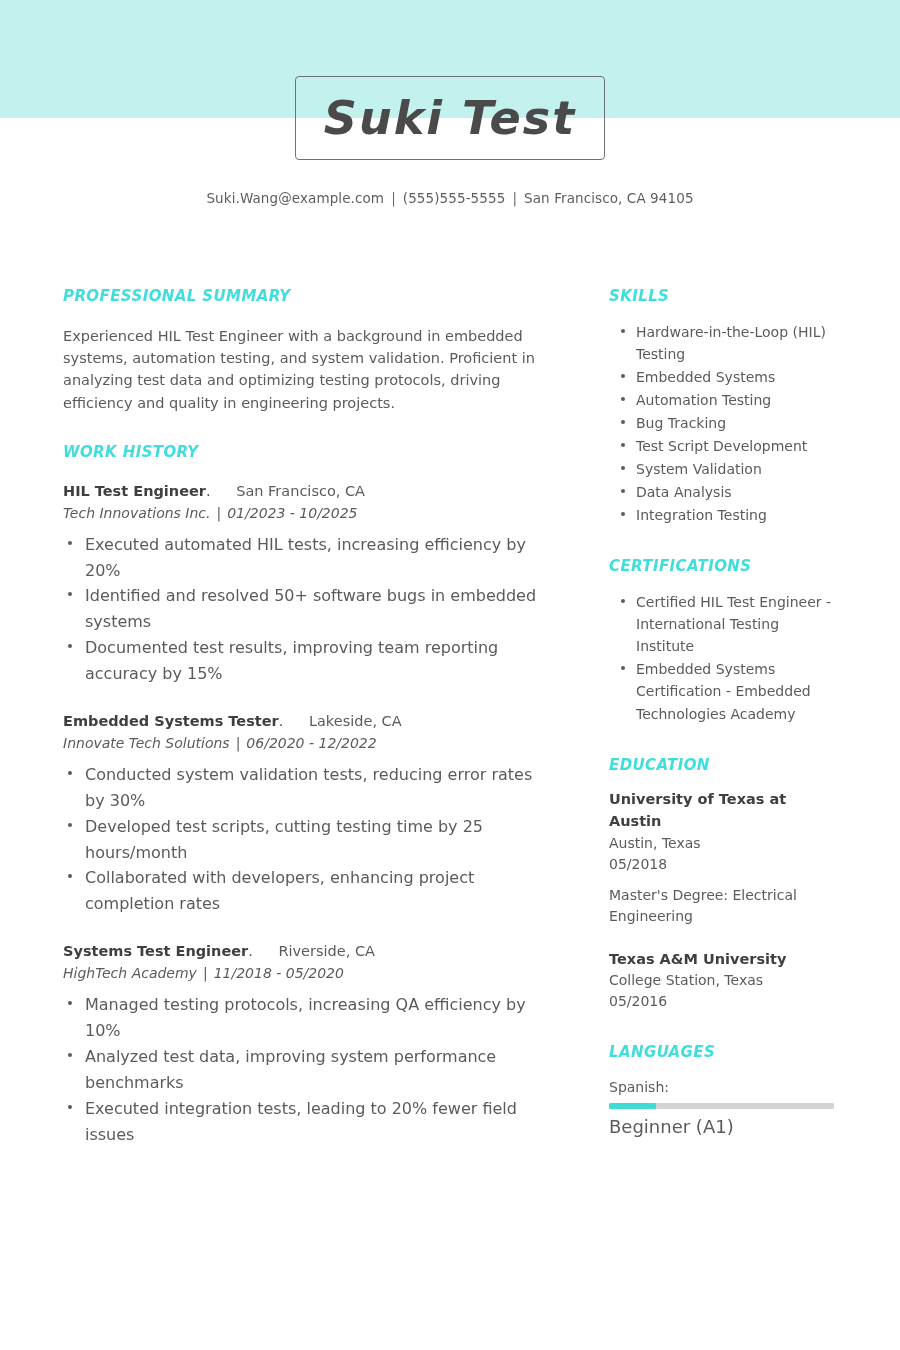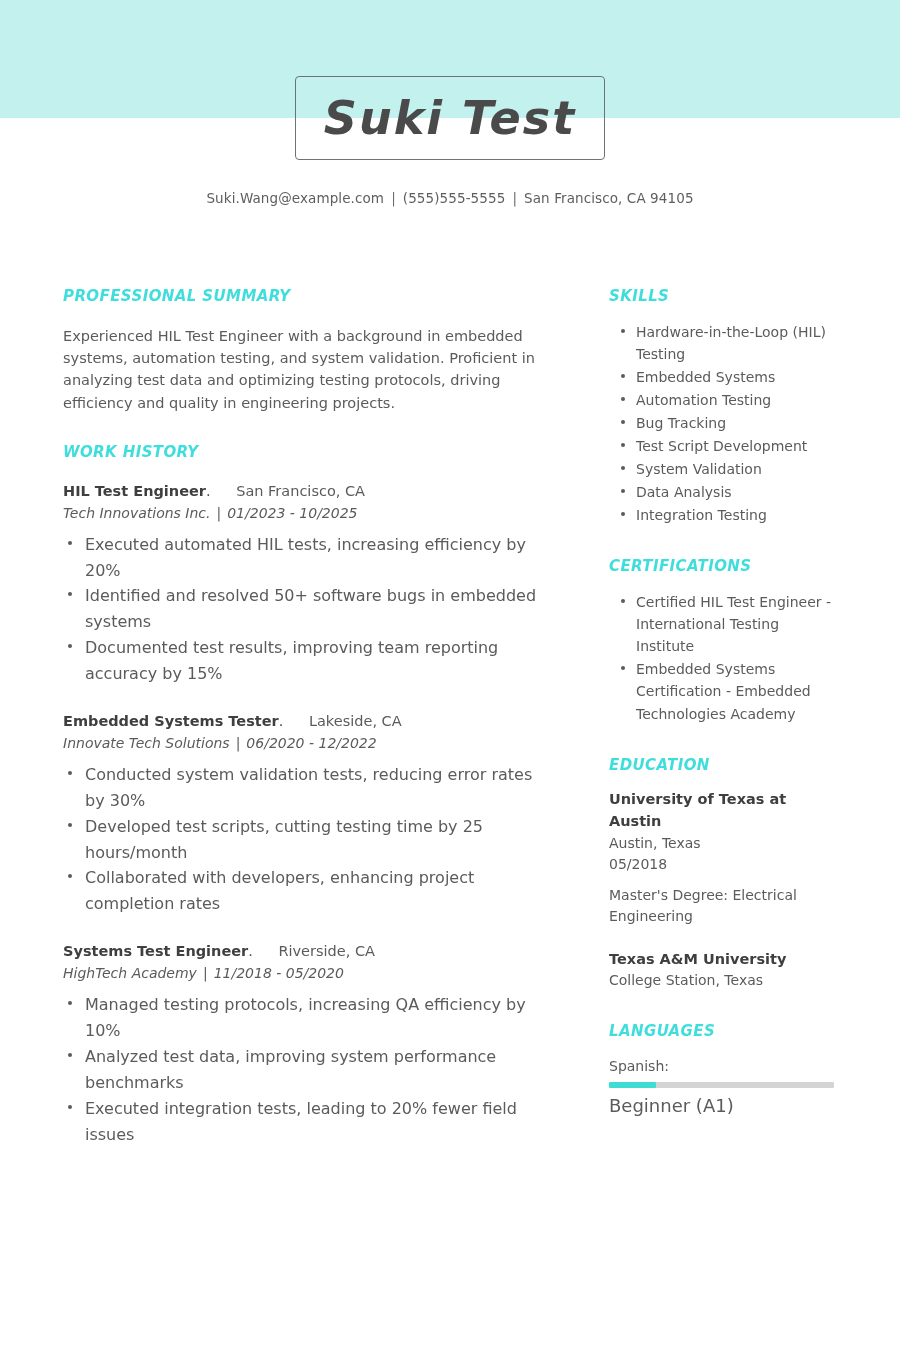--- a/index.html
+++ b/index.html
@@ -318,20 +318,21 @@
     <div class="edu-entry">
       <div class="edu-school">University of Texas at Austin</div>
       <div class="edu-place">Austin, Texas</div>
       <div class="edu-date">05/2018</div>
       <div class="edu-degree">Master's Degree: Electrical Engineering</div>
     </div>
 
     <div class="edu-entry">
       <div class="edu-school">Texas A&amp;M University</div>
       <div class="edu-place">College Station, Texas</div>
+      <div class="edu-date">05/2016</div>
     </div>
   </section>
 
   <section class="rs">
     <h2 class="section-heading">LANGUAGES</h2>
     <div>
       <div class="lang-name">Spanish:</div>
       <div class="lang-bar-track">
         <div class="lang-bar-fill" id="lang-fill-0" style="width: 21%;"></div>
       </div>

